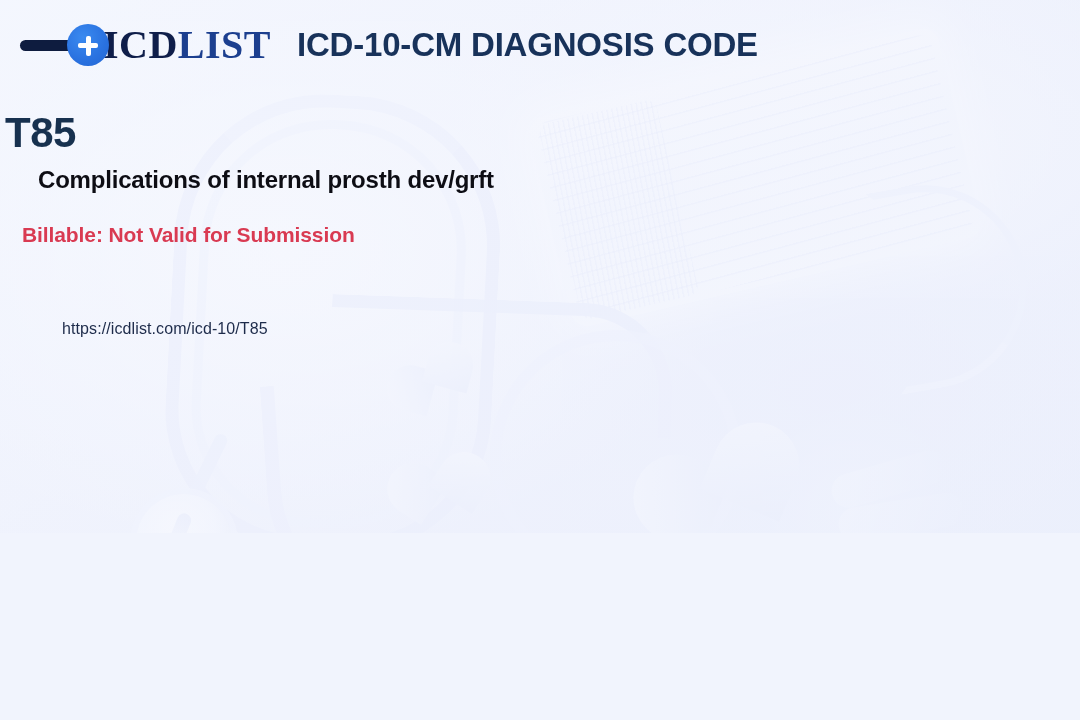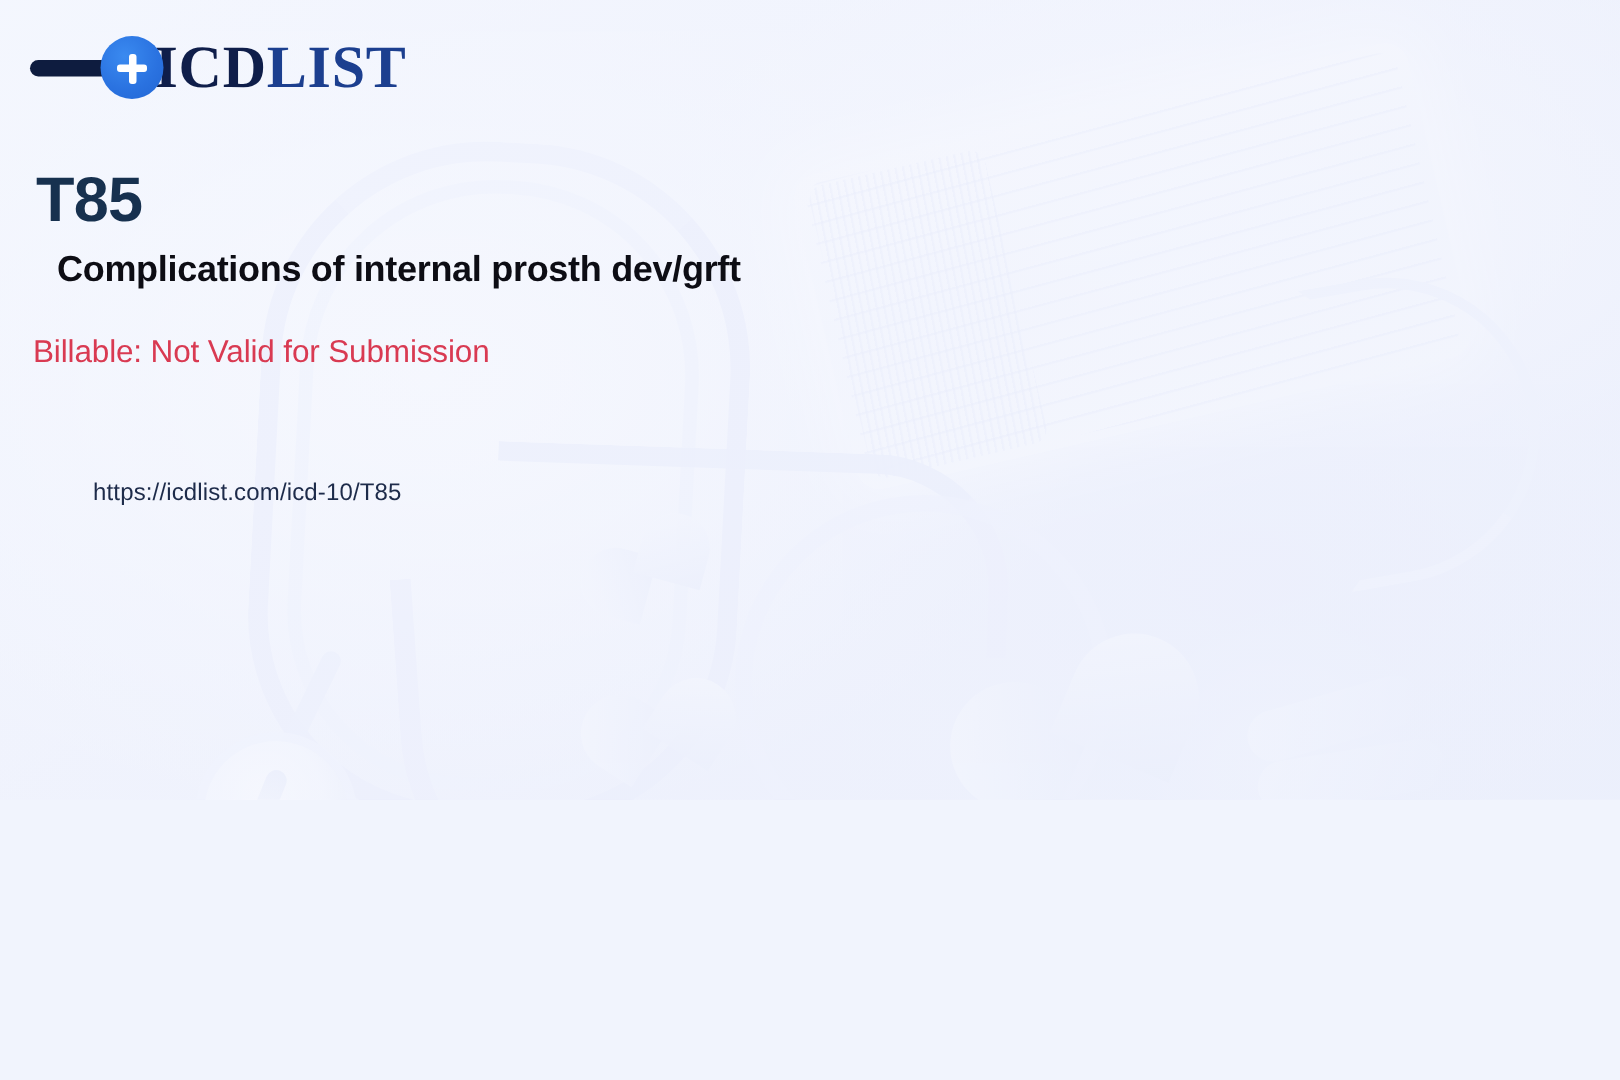--- a/index.html
+++ b/index.html
@@ -278,21 +278,21 @@
   .header-title {
     font-size: 33px;
     font-weight: 700;
     color: #18325a;
     letter-spacing: -0.2px;
     white-space: nowrap;
   }
 
   .code {
     position: absolute;
-    left: 24px; top: 112px;
+    left: 5px; top: 112px;
     font-size: 42px;
     font-weight: 700;
     color: #17314f;
     letter-spacing: -0.5px;
     line-height: 1;
   }
 
   .description {
     position: absolute;
     left: 38px; top: 166px;
@@ -300,21 +300,21 @@
     font-weight: 700;
     color: #0d0d14;
     letter-spacing: -0.2px;
     line-height: 1.2;
   }
 
   .billable {
     position: absolute;
     left: 22px; top: 223px;
     font-size: 21px;
-    font-weight: 400;
+    font-weight: 700;
     color: #d93a52;
     letter-spacing: -0.1px;
   }
 
   .url {
     position: absolute;
     left: 22px; top: 320px;
     font-size: 16px;
     font-weight: 400;
     color: #1d2b4a;
@@ -364,20 +364,21 @@
   </div>
 
   <div class="content">
 
     <div class="header">
       <div class="logo">
         <div class="logo-dash"></div>
         <div class="logo-badge"></div>
         <div class="logo-word"><span class="logo-icd">ICD</span><span class="logo-list">LIST</span></div>
       </div>
+      <div class="header-title">ICD-10-CM DIAGNOSIS CODE</div>
     </div>
 
     <div class="code">T85</div>
     <div class="description">Complications of internal prosth dev/grft</div>
     <div class="billable">Billable: Not Valid for Submission</div>
     <a class="url" href="#" style="text-decoration:none;margin-left:40px;">https://icdlist.com/icd-10/T85</a>
 
   </div>
 </div>
 

